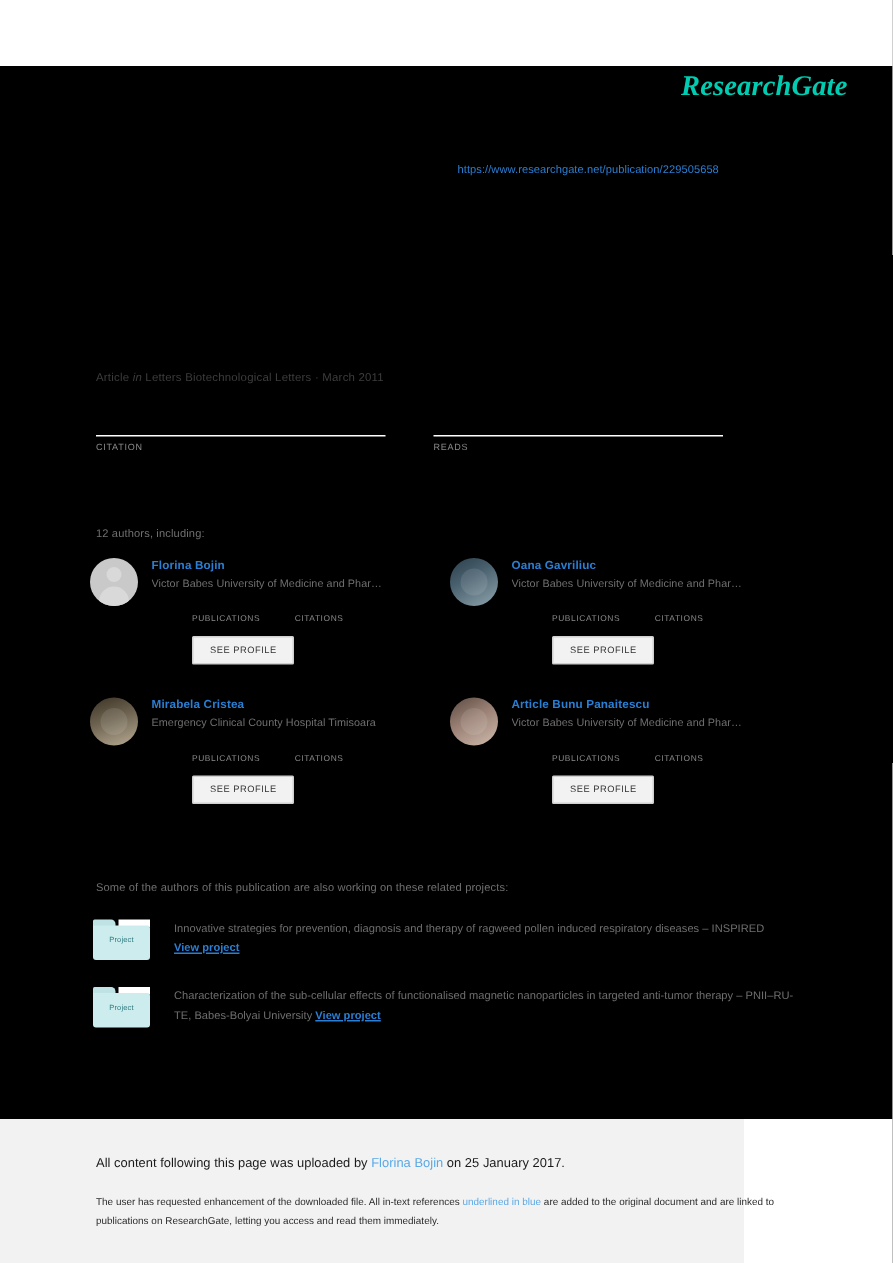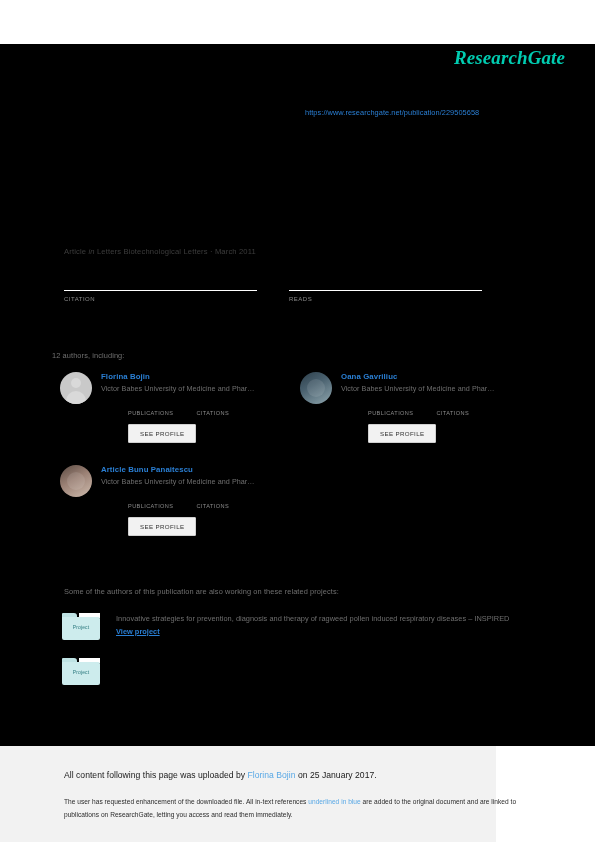--- a/index.html
+++ b/index.html
@@ -108,21 +108,21 @@
   }
   .stat-label {
     font-size: 6px;
     color: #8a8a8a;
     letter-spacing: 0.5px;
   }
 
   
   .authors-heading {
     position: absolute;
-    left: 52px;
+    left: 64px;
     top: 351px;
     font-size: 7.4px;
     color: #707070;
     letter-spacing: 0.1px;
   }
   .authors-grid {
     position: absolute;
     left: 60px;
     top: 372px;
     width: 490px;
@@ -404,20 +404,38 @@
           </div>
         </div>
         <div class="see-profile">SEE PROFILE</div>
       </div>
     </div>
 
   </div>
 
   <div class="author-row">
 
+    <div class="author-card">
+      <div class="avatar ph-3"></div>
+      <div class="author-info">
+        <div class="author-name">Mirabela Cristea</div>
+        <div class="author-affil">Emergency Clinical County Hospital Timisoara</div>
+        <div class="author-stats">
+          <div class="author-stat">
+            <div class="as-value"></div>
+            <div class="as-label">PUBLICATIONS</div>
+          </div>
+          <div class="author-stat">
+            <div class="as-value"></div>
+            <div class="as-label">CITATIONS</div>
+          </div>
+        </div>
+        <div class="see-profile">SEE PROFILE</div>
+      </div>
+    </div>
 
     <div class="author-card second">
       <div class="avatar ph-4"></div>
       <div class="author-info">
         <div class="author-name">Article Bunu Panaitescu</div>
         <div class="author-affil">Victor Babes University of Medicine and Phar…</div>
         <div class="author-stats">
           <div class="author-stat">
             <div class="as-value"></div>
             <div class="as-label">PUBLICATIONS</div>
@@ -452,20 +470,24 @@
     </div>
   </div>
 
   <div class="project-row">
     <div class="folder-icon">
       <div class="tab"></div>
       <div class="cap"></div>
       <div class="body"></div>
       <div class="flabel">Project</div>
     </div>
+    <div class="project-text">
+      <span>Characterization of the sub-cellular effects of functionalised magnetic nanoparticles in targeted anti-tumor therapy – PNII–RU-TE, Babes-Bolyai University</span>
+      <span class="view-project">View project</span>
+    </div>
   </div>
 
 </div>
 
 <div class="footer">
   <div class="footer-main">
     <span>All content following this page was uploaded by </span><a href="#">Florina Bojin</a><span> on 25 January 2017.</span>
   </div>
   <div class="footer-note">
     <span>The user has requested enhancement of the downloaded file. All in-text references </span><span class="blue">underlined in blue</span><span> are added to the original document and are linked to publications on ResearchGate, letting you access and read them immediately.</span>

